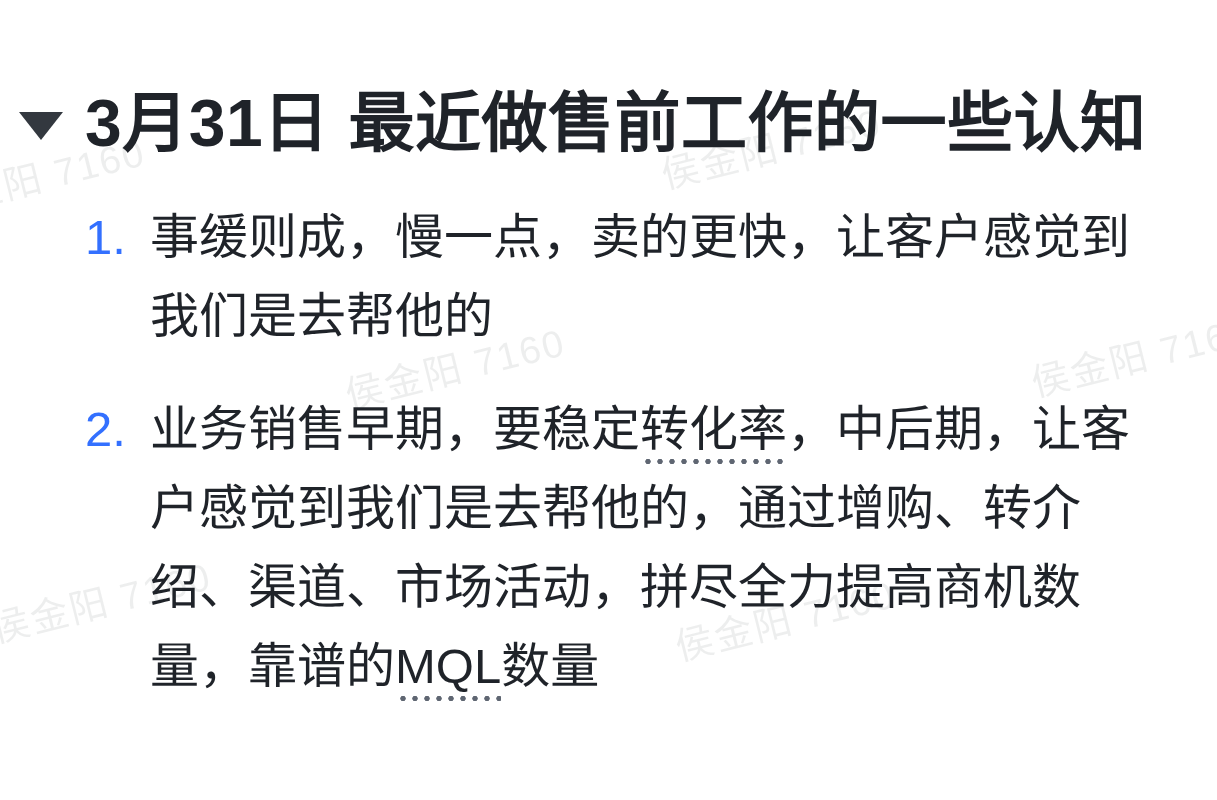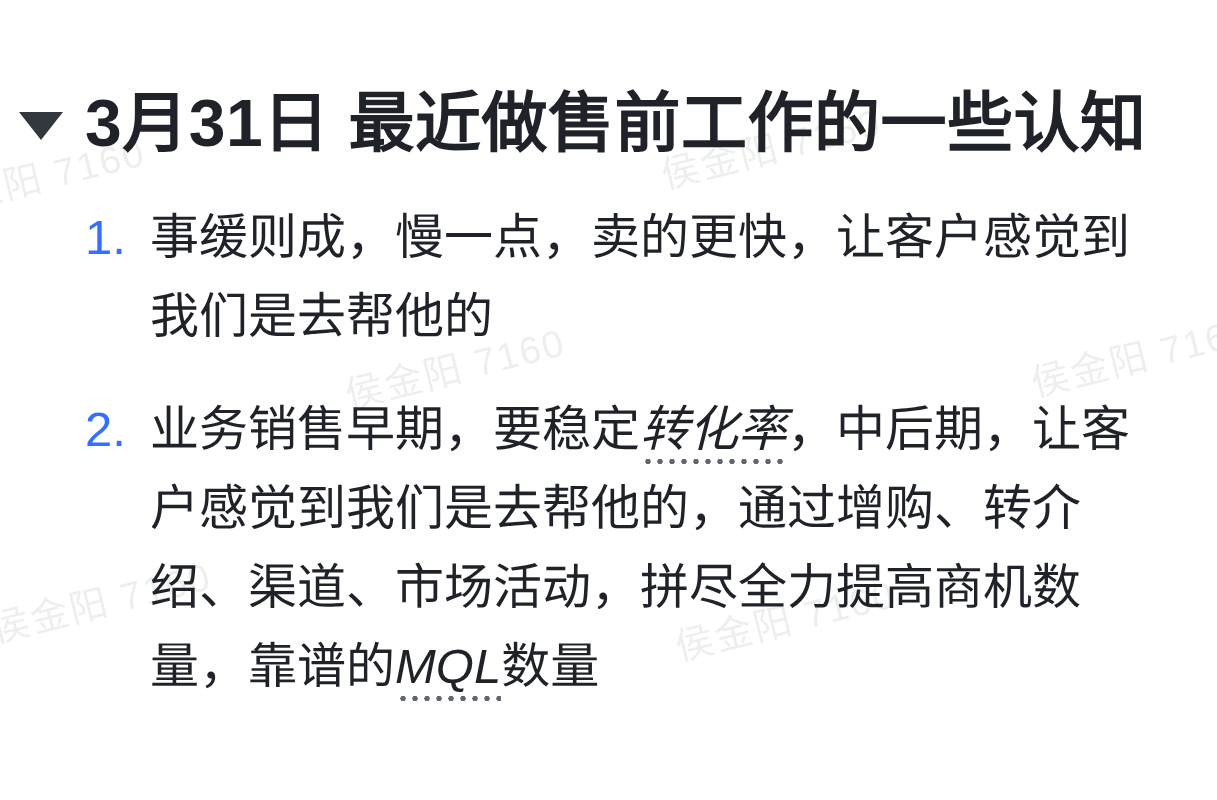--- a/index.html
+++ b/index.html
@@ -81,21 +81,20 @@
     color: var(--text, #1f2329);
     word-break: normal;
     overflow-wrap: break-word;
   }
   .dotted-underline {
     padding-bottom: 9px;
     background-image: radial-gradient(circle, var(--dotted-underline, #5f6672) 2.4px, transparent 3px);
     background-size: 12px 7px;
     background-repeat: repeat-x;
     background-position: 2px 100%;
-    font-style: italic;
   }
 </style>
 </head>
 <body>
 
 <div class="page">
 
   <div class="watermark-layer">
       <span style="left: -78px; top: 148px;">侯金阳 7160</span>
       <span style="left: 658px; top: 118px;">侯金阳 7160</span>

